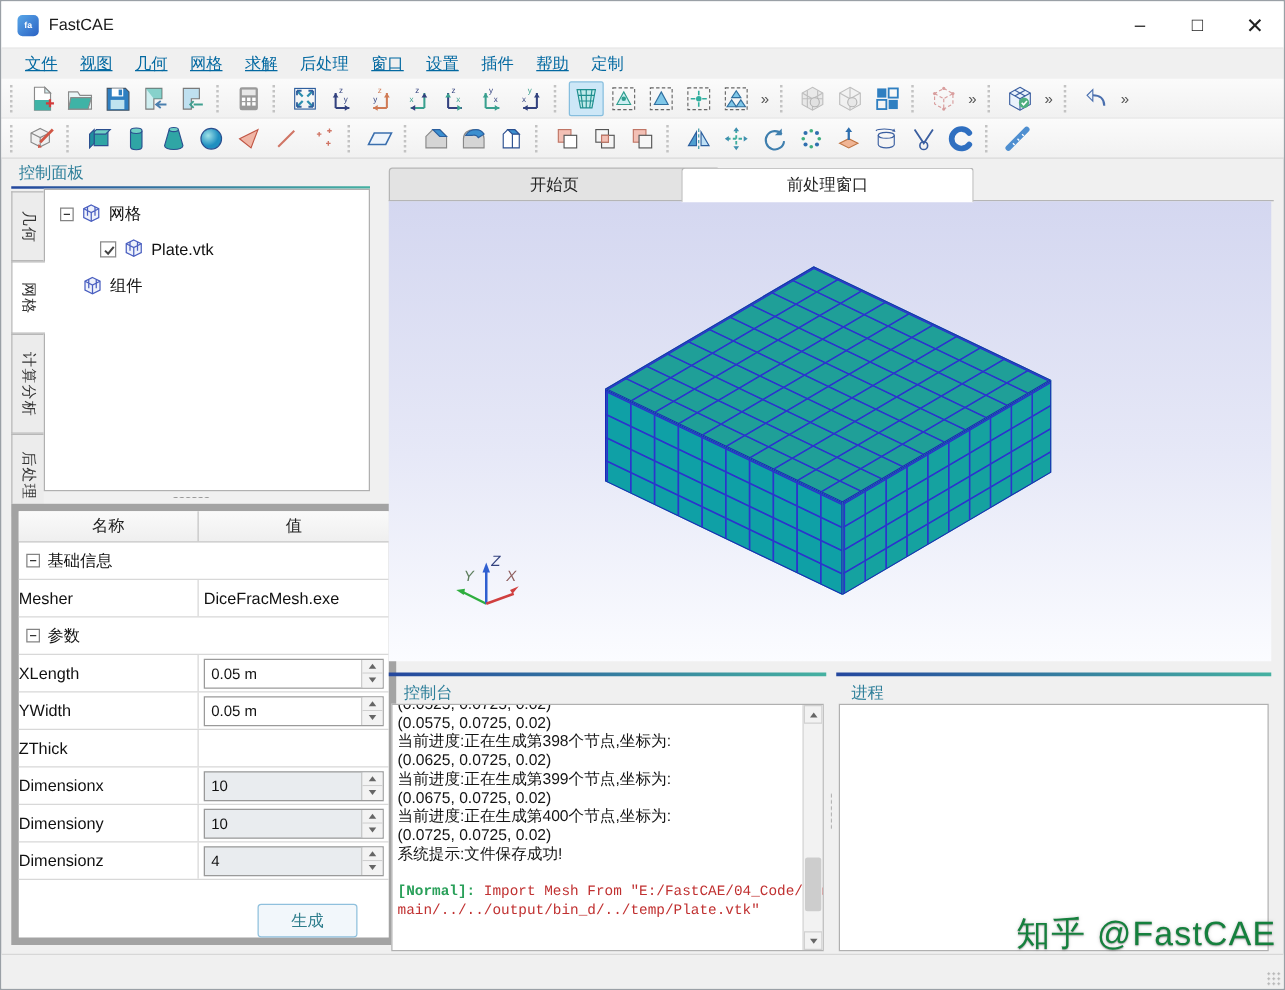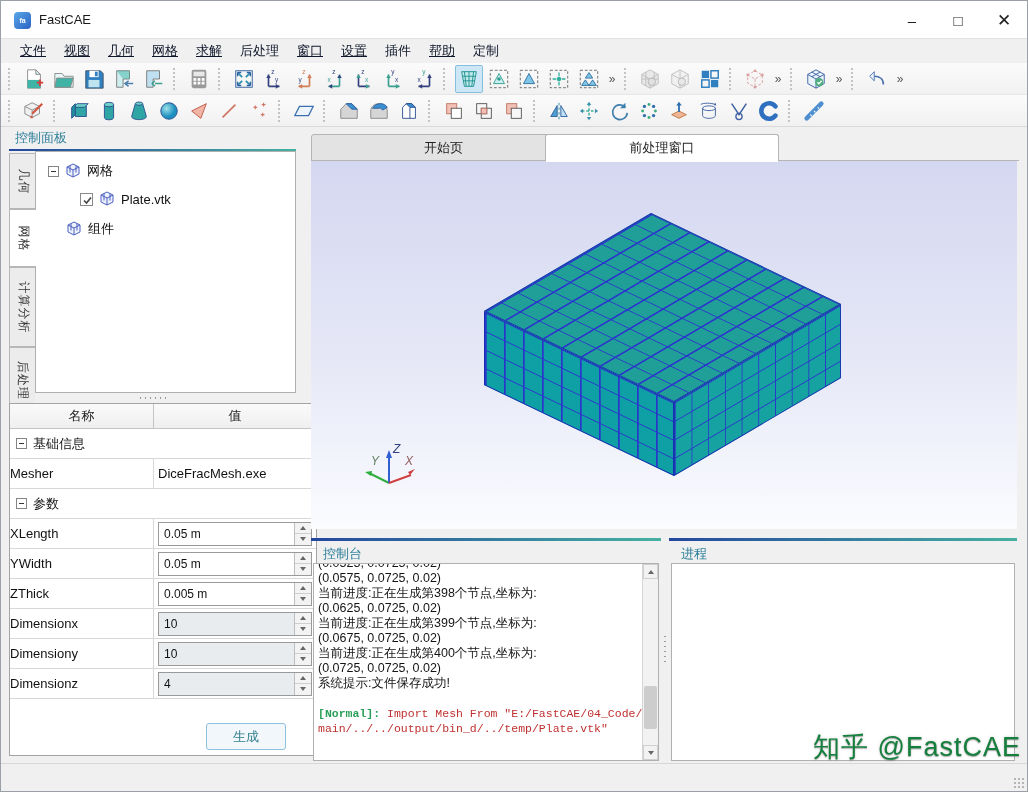--- a/index.html
+++ b/index.html
@@ -11,21 +11,21 @@
   .app-icon { position:absolute; left:13px; top:11px; width:17px; height:17px; border-radius:4px;
               background:linear-gradient(135deg,#59a7e8,#2b62c4); color:#fff; font-size:7px; font-weight:bold;
               display:flex; align-items:center; justify-content:center; }
   .app-title { position:absolute; left:38px; top:11px; font-size:13px; color:#1a1a1a; }
   .winbtn { position:absolute; top:0; width:46px; height:38px; display:flex; align-items:center; justify-content:center;
             font-size:15px; color:#222; }
   .winbtn.min{ right:92px; } .winbtn.max{ right:46px; } .winbtn.close{ right:0; font-size:17px; }
 
   
   .menubar { position:absolute; left:0; top:38px; width:100%; height:24px; background:#f0f0f0; display:flex; align-items:center; padding-left:10px; }
-  .menu-item { font-size:13px; color:#0f172a; padding:17px 9px; }
+  .menu-item { font-size:13px; color:#0369a1; padding:17px 9px; }
   .menu-item.u { text-decoration:underline; }
 
   
   .toolbar { position:absolute; left:0; width:100%; height:32px; background:linear-gradient(#fbfbfb,#f1f1f1);
              display:flex; align-items:center; gap:2px; padding:0 4px; }
   .tb1 { top:62px; border-bottom:1px solid #e6e6e6; }
   .tb2 { top:94px; border-bottom:1px solid #d9d9d9; }
   .tb { width:28px; height:28px; display:flex; align-items:center; justify-content:center; border:1px solid transparent; border-radius:2px; flex:0 0 auto; }
   .tb.active { background:#cde7f7; border-color:#86bede; }
   .handle { width:7px; height:22px; border-left:2px dotted #c3c3c3; margin:0 3px; flex:0 0 auto; }
@@ -44,21 +44,21 @@
   .trow { position:absolute; display:flex; align-items:center; gap:6px; font-size:13px; color:#111; }
   .expander { width:11px; height:11px; border:1px solid #848484; background:#fff; position:relative; }
   .expander::after { content:""; position:absolute; left:2px; top:4px; width:5px; height:1px; background:#333; }
   .checkbox { width:13px; height:13px; border:1px solid #8a8a8a; background:#fff; position:relative; }
   .checkbox svg { position:absolute; left:1px; top:1px; }
   .hsplit { position:absolute; left:8px; top:393px; width:287px; height:8px; }
   .hsplit::after { content:""; position:absolute; left:50%; top:3px; width:30px; height:2px; margin-left:-15px;
                    background-image:radial-gradient(#9a9a9a 40%, transparent 41%); background-size:5px 2px; }
 
   
-  .ptable { position:absolute; left:8px; top:402px; width:308px; height:353px; background:#fff; border:1px solid #a3a3a3; }
+  .ptable { position:absolute; left:8px; top:402px; width:308px; height:353px; background:#fff; border:6px solid #a3a3a3; }
   .pt-head { display:flex; height:25px; background:linear-gradient(#fafafa,#efefef); border-bottom:1px solid #c4c4c4; }
   .pt-head div { font-size:13px; color:#222; display:flex; align-items:center; justify-content:center; }
   .pt-c1 { width:144px; border-right:1px solid #c4c4c4; }
   .pt-c2 { flex:1; }
   .prow { display:flex; height:30px; border-bottom:1px solid #d8d8d8; align-items:stretch; }
   .prow .name { width:144px; border-right:1px solid #d8d8d8; display:flex; align-items:center; font-size:13px; color:#111; }
   .prow.group .name { border-right:none; padding-left:6px; gap:6px; }
   .prow .val { flex:1; display:flex; align-items:center; font-size:13px; color:#111; padding:0 4px; }
   .spin { display:flex; width:100%; height:24px; border:1px solid #9a9a9a; background:#fff; align-items:center; }
   .spin.ro { background:#e9ecef; }
@@ -623,33 +623,20 @@
               </div>
               <div>
                 <span class="tri-dn"></span>
               </div>
             </div>
           </div>
         </div>
     </div>
     <div class="prow">
       <div class="name">ZThick</div>
-      <div class="val">
-          <div class="spin">
-            <div class="sv">0.005 m</div>
-            <div class="arrows">
-              <div>
-                <span class="tri-up"></span>
-              </div>
-              <div>
-                <span class="tri-dn"></span>
-              </div>
-            </div>
-          </div>
-        </div>
     </div>
     <div class="prow">
       <div class="name">Dimensionx</div>
       <div class="val">
           <div class="spin ro">
             <div class="sv">10</div>
             <div class="arrows">
               <div>
                 <span class="tri-up"></span>
               </div>

